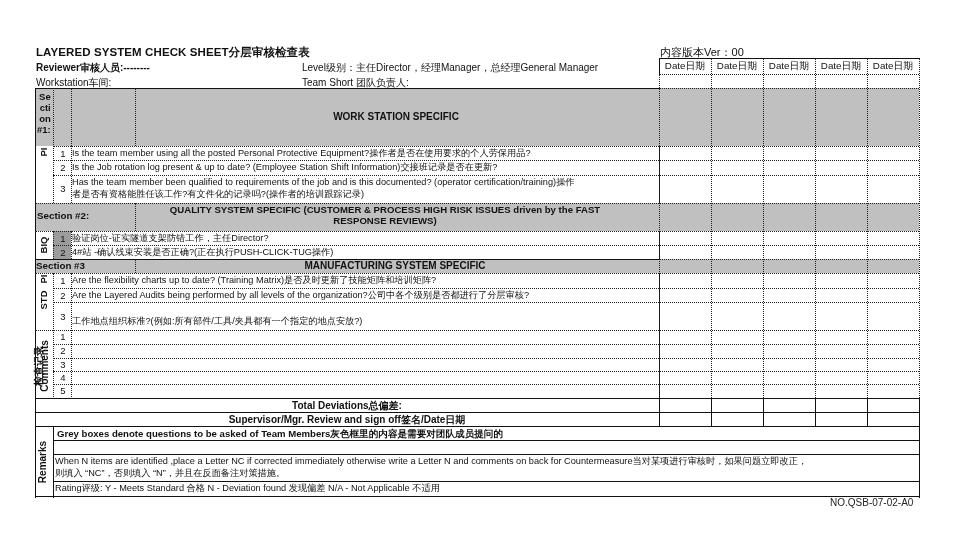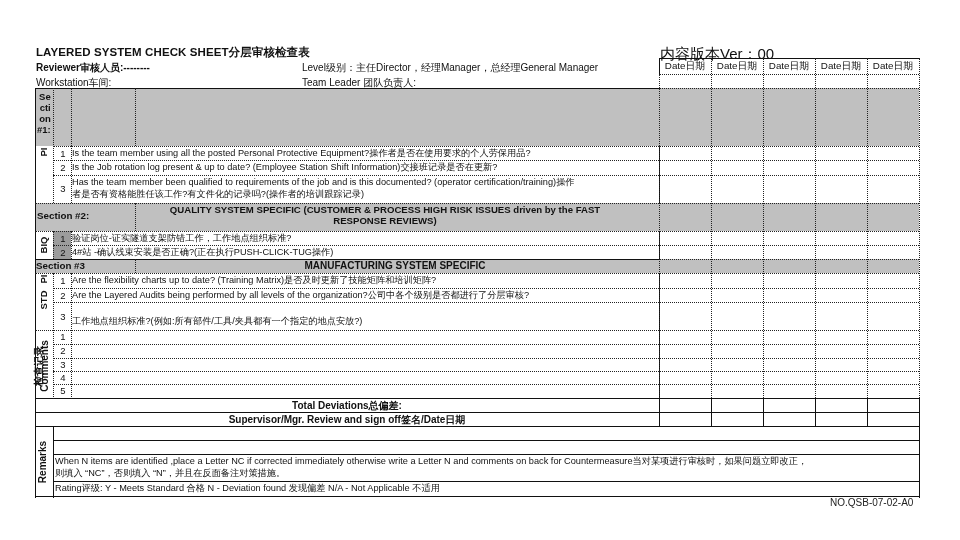--- a/index.html
+++ b/index.html
@@ -5,21 +5,21 @@
   * { box-sizing: border-box; margin: 0; padding: 0; }
   html, body { width: 960px; height: 540px; background: #ffffff; overflow: hidden; }
   body { font-family: "Liberation Sans", "DejaVu Sans", sans-serif; color: #111; position: relative; }
 
   .abs { position: absolute; }
   .title { left: 36px; top: 45px; font-size: 11.5px; font-weight: bold; letter-spacing: 0.1px; }
   .reviewer { left: 36px; top: 61px; font-size: 10px; font-weight: bold; }
   .workstation { left: 36px; top: 76px; font-size: 10px; }
   .level { left: 302px; top: 61px; font-size: 10px; }
   .teamleader { left: 302px; top: 76px; font-size: 10px; }
-  .version { left: 660px; top: 45px; font-size: 15px; }
+  .version { left: 660px; top: 45px; font-size: 11px; }
   .docno { left: 830px; top: 497px; font-size: 10px; color: #222; }
 
   
   .frame { position: absolute; left: 35px; top: 88px; width: 624px; height: 410px; }
   .hline { position: absolute; height: 0; border-top: 1px dotted #222; }
   .hline.solid { border-top: 1.4px solid #111; }
   .vline { position: absolute; width: 0; border-left: 1px dotted #222; }
   .vline.solid { border-left: 1.4px solid #111; }
 
   .grey { position: absolute; background: #c0c0c0; }
@@ -35,21 +35,21 @@
   .dategrid { position: absolute; left: 659px; top: 58px; width: 260px; height: 440px; }
   .datehead { position: absolute; top: 0; height: 16px; font-size: 9.8px; text-align: center; line-height: 16px; }
 </style>
 </head>
 <body>
 
 <div class="abs title">LAYERED SYSTEM CHECK SHEET分层审核检查表</div>
 <div class="abs reviewer">Reviewer审核人员:--------</div>
 <div class="abs workstation">Workstation车间:</div>
 <div class="abs level">Level级别：主任Director，经理Manager，总经理General Manager</div>
-<div class="abs teamleader">Team Leader 团队负责人:</div>
+<div class="abs teamleader">Team Short 团队负责人:</div>
 <div class="abs version">内容版本Ver：00</div>
 
 <div class="frame">
 
   <div class="grey" style="left:0;top:0;width:624px;height:58px;"></div>
   <div class="grey" style="left:0;top:115px;width:624px;height:28px;"></div>
   <div class="darkgrey" style="left:18px;top:143px;width:18px;height:28px;"></div>
   <div class="grey" style="left:0;top:171px;width:624px;height:14px;"></div>
 
   <div class="hline solid" style="left:0;top:0;width:624px;"></div>
@@ -58,20 +58,21 @@
 
   <div class="vline" style="left:18px;top:0;height:115px;"></div>
   <div class="vline" style="left:36px;top:0;height:58px;"></div>
   <div class="vline" style="left:100px;top:0;height:58px;"></div>
   <div class="txt bold" style="left:2px;top:3px;line-height:11px;font-size:9.5px;text-align:right;">
     <div>Se</div>
     <div>cti</div>
     <div>on</div>
     <div>#1:</div>
   </div>
+  <div class="txt bold center" style="left:100px;top:23px;width:522px;font-size:10px;">WORK STATION SPECIFIC</div>
   <div class="hline" style="left:18px;top:58px;width:606px;"></div>
   <div class="vert" style="left:-2px;top:58px;width:22px;height:12px;">PI</div>
 
   <div class="num" style="left:21px;top:60px;">1</div>
   <div class="txt" style="left:37px;top:60px;">Is the team member using  all the posted Personal Protective Equipment?操作者是否在使用要求的个人劳保用品?</div>
   <div class="hline" style="left:18px;top:72px;width:606px;"></div>
   <div class="num" style="left:21px;top:74px;">2</div>
   <div class="txt" style="left:37px;top:74px;">Is the Job rotation log present &amp; up to date? (Employee Station Shift Information)交接班记录是否在更新?</div>
   <div class="hline" style="left:18px;top:87px;width:606px;"></div>
   <div class="num" style="left:21px;top:95px;">3</div>
@@ -82,21 +83,21 @@
   <div class="hline" style="left:0;top:115px;width:624px;"></div>
   <div class="vline" style="left:100px;top:115px;height:28px;"></div>
   <div class="txt bold" style="left:2px;top:122px;font-size:9.8px;">Section #2:</div>
   <div class="txt bold center" style="left:100px;top:116px;width:500px;font-size:9.6px;">QUALITY SYSTEM SPECIFIC (CUSTOMER &amp; PROCESS HIGH RISK ISSUES driven by the FAST</div>
   <div class="txt bold center" style="left:100px;top:127px;width:500px;font-size:9.6px;">RESPONSE REVIEWS)</div>
   <div class="hline" style="left:0;top:143px;width:624px;"></div>
   <div class="vline" style="left:18px;top:143px;height:28px;"></div>
   <div class="vline" style="left:36px;top:143px;height:28px;"></div>
   <div class="vert" style="left:-3px;top:151px;width:24px;height:12px;">BIQ</div>
   <div class="num" style="left:21px;top:145px;">1</div>
-  <div class="txt" style="left:37px;top:145px;">验证岗位-证实隧道支架防错工作，工作地点组织标准?</div>
+  <div class="txt" style="left:37px;top:145px;">验证岗位-证实隧道支架防错工作，主任Director?</div>
   <div class="hline" style="left:18px;top:157px;width:606px;"></div>
   <div class="num" style="left:21px;top:159px;">2</div>
   <div class="txt" style="left:37px;top:159px;">4#站 -确认线束安装是否正确?(正在执行PUSH-CLICK-TUG操作)</div>
 
   <div class="hline solid" style="left:0;top:171px;width:624px;"></div>
   <div class="vline" style="left:100px;top:171px;height:14px;"></div>
   <div class="txt bold" style="left:1px;top:172px;font-size:9.8px;">Section #3</div>
   <div class="txt bold center" style="left:100px;top:172px;width:520px;font-size:10px;">MANUFACTURING SYSTEM SPECIFIC</div>
   <div class="hline" style="left:0;top:185px;width:624px;"></div>
   <div class="vline" style="left:18px;top:185px;height:124px;"></div>
@@ -127,20 +128,21 @@
   <div class="vert" style="left:-29px;top:272px;width:64px;height:12px;font-size:10px;">检查记录</div>
 
   <div class="hline solid" style="left:0;top:310px;width:624px;"></div>
   <div class="txt bold center" style="left:0;top:312px;width:624px;font-size:10px;">Total Deviations总偏差:</div>
   <div class="hline solid" style="left:0;top:324px;width:624px;"></div>
   <div class="txt bold center" style="left:0;top:326px;width:624px;font-size:10px;">Supervisor/Mgr. Review and sign off签名/Date日期</div>
   <div class="hline solid" style="left:0;top:338px;width:884px;"></div>
 
   <div class="vline solid" style="left:18px;top:338px;height:72px;"></div>
   <div class="vert" style="left:-21px;top:368px;width:58px;height:12px;font-size:10px;">Remarks</div>
+  <div class="txt bold" style="left:22px;top:340px;font-size:9.6px;">Grey boxes denote questions to be asked of Team Members灰色框里的内容是需要对团队成员提问的</div>
   <div class="hline solid" style="left:18px;top:352px;width:866px;"></div>
   <div class="hline solid" style="left:18px;top:366px;width:866px;"></div>
   <div class="txt" style="left:20px;top:368px;font-size:9.2px;">When N items are identified ,place a Letter NC if corrected immediately otherwise write a Letter N and comments on back for Countermeasure当对某项进行审核时，如果问题立即改正，</div>
   <div class="txt" style="left:20px;top:380px;font-size:9.2px;">则填入 “NC”，否则填入 “N”，并且在反面备注对策措施。</div>
   <div class="hline solid" style="left:18px;top:393px;width:866px;"></div>
   <div class="txt" style="left:20px;top:395px;font-size:9.2px;">Rating评级:  Y - Meets Standard 合格   N  - Deviation found 发现偏差  N/A    -  Not Applicable  不适用</div>
   <div class="hline solid" style="left:0;top:408px;width:884px;"></div>
 </div>
 
 <div class="dategrid">

